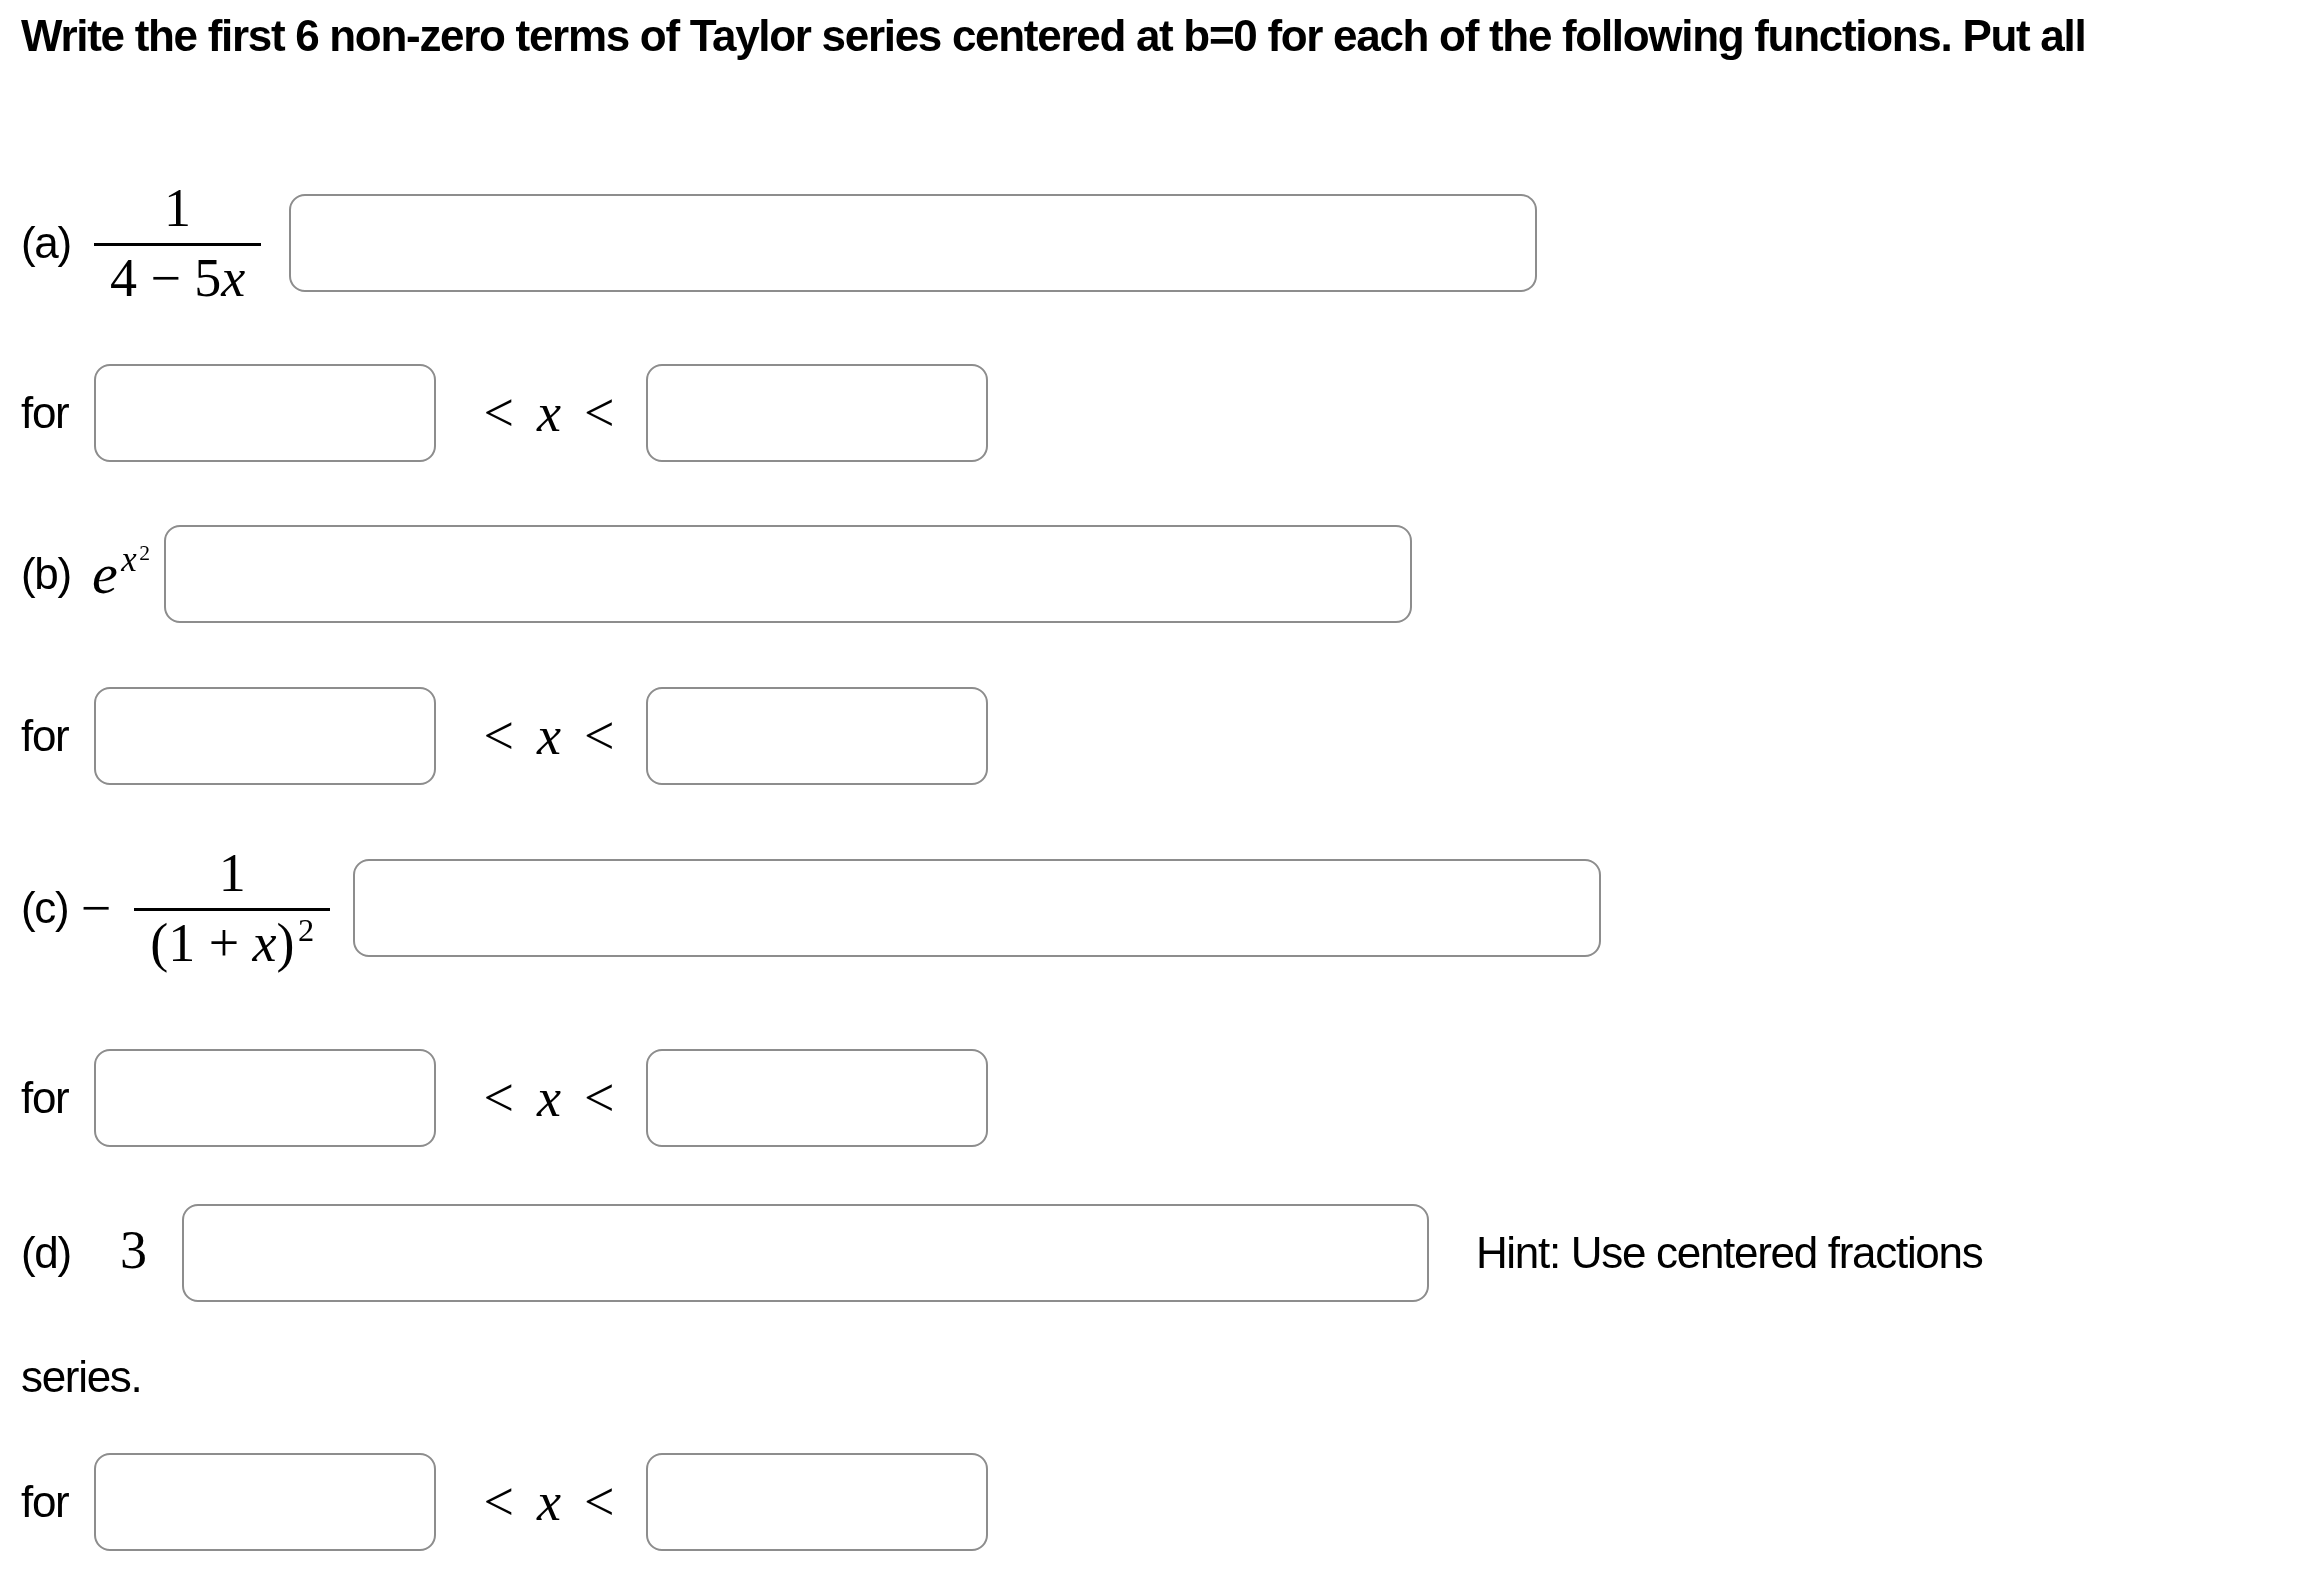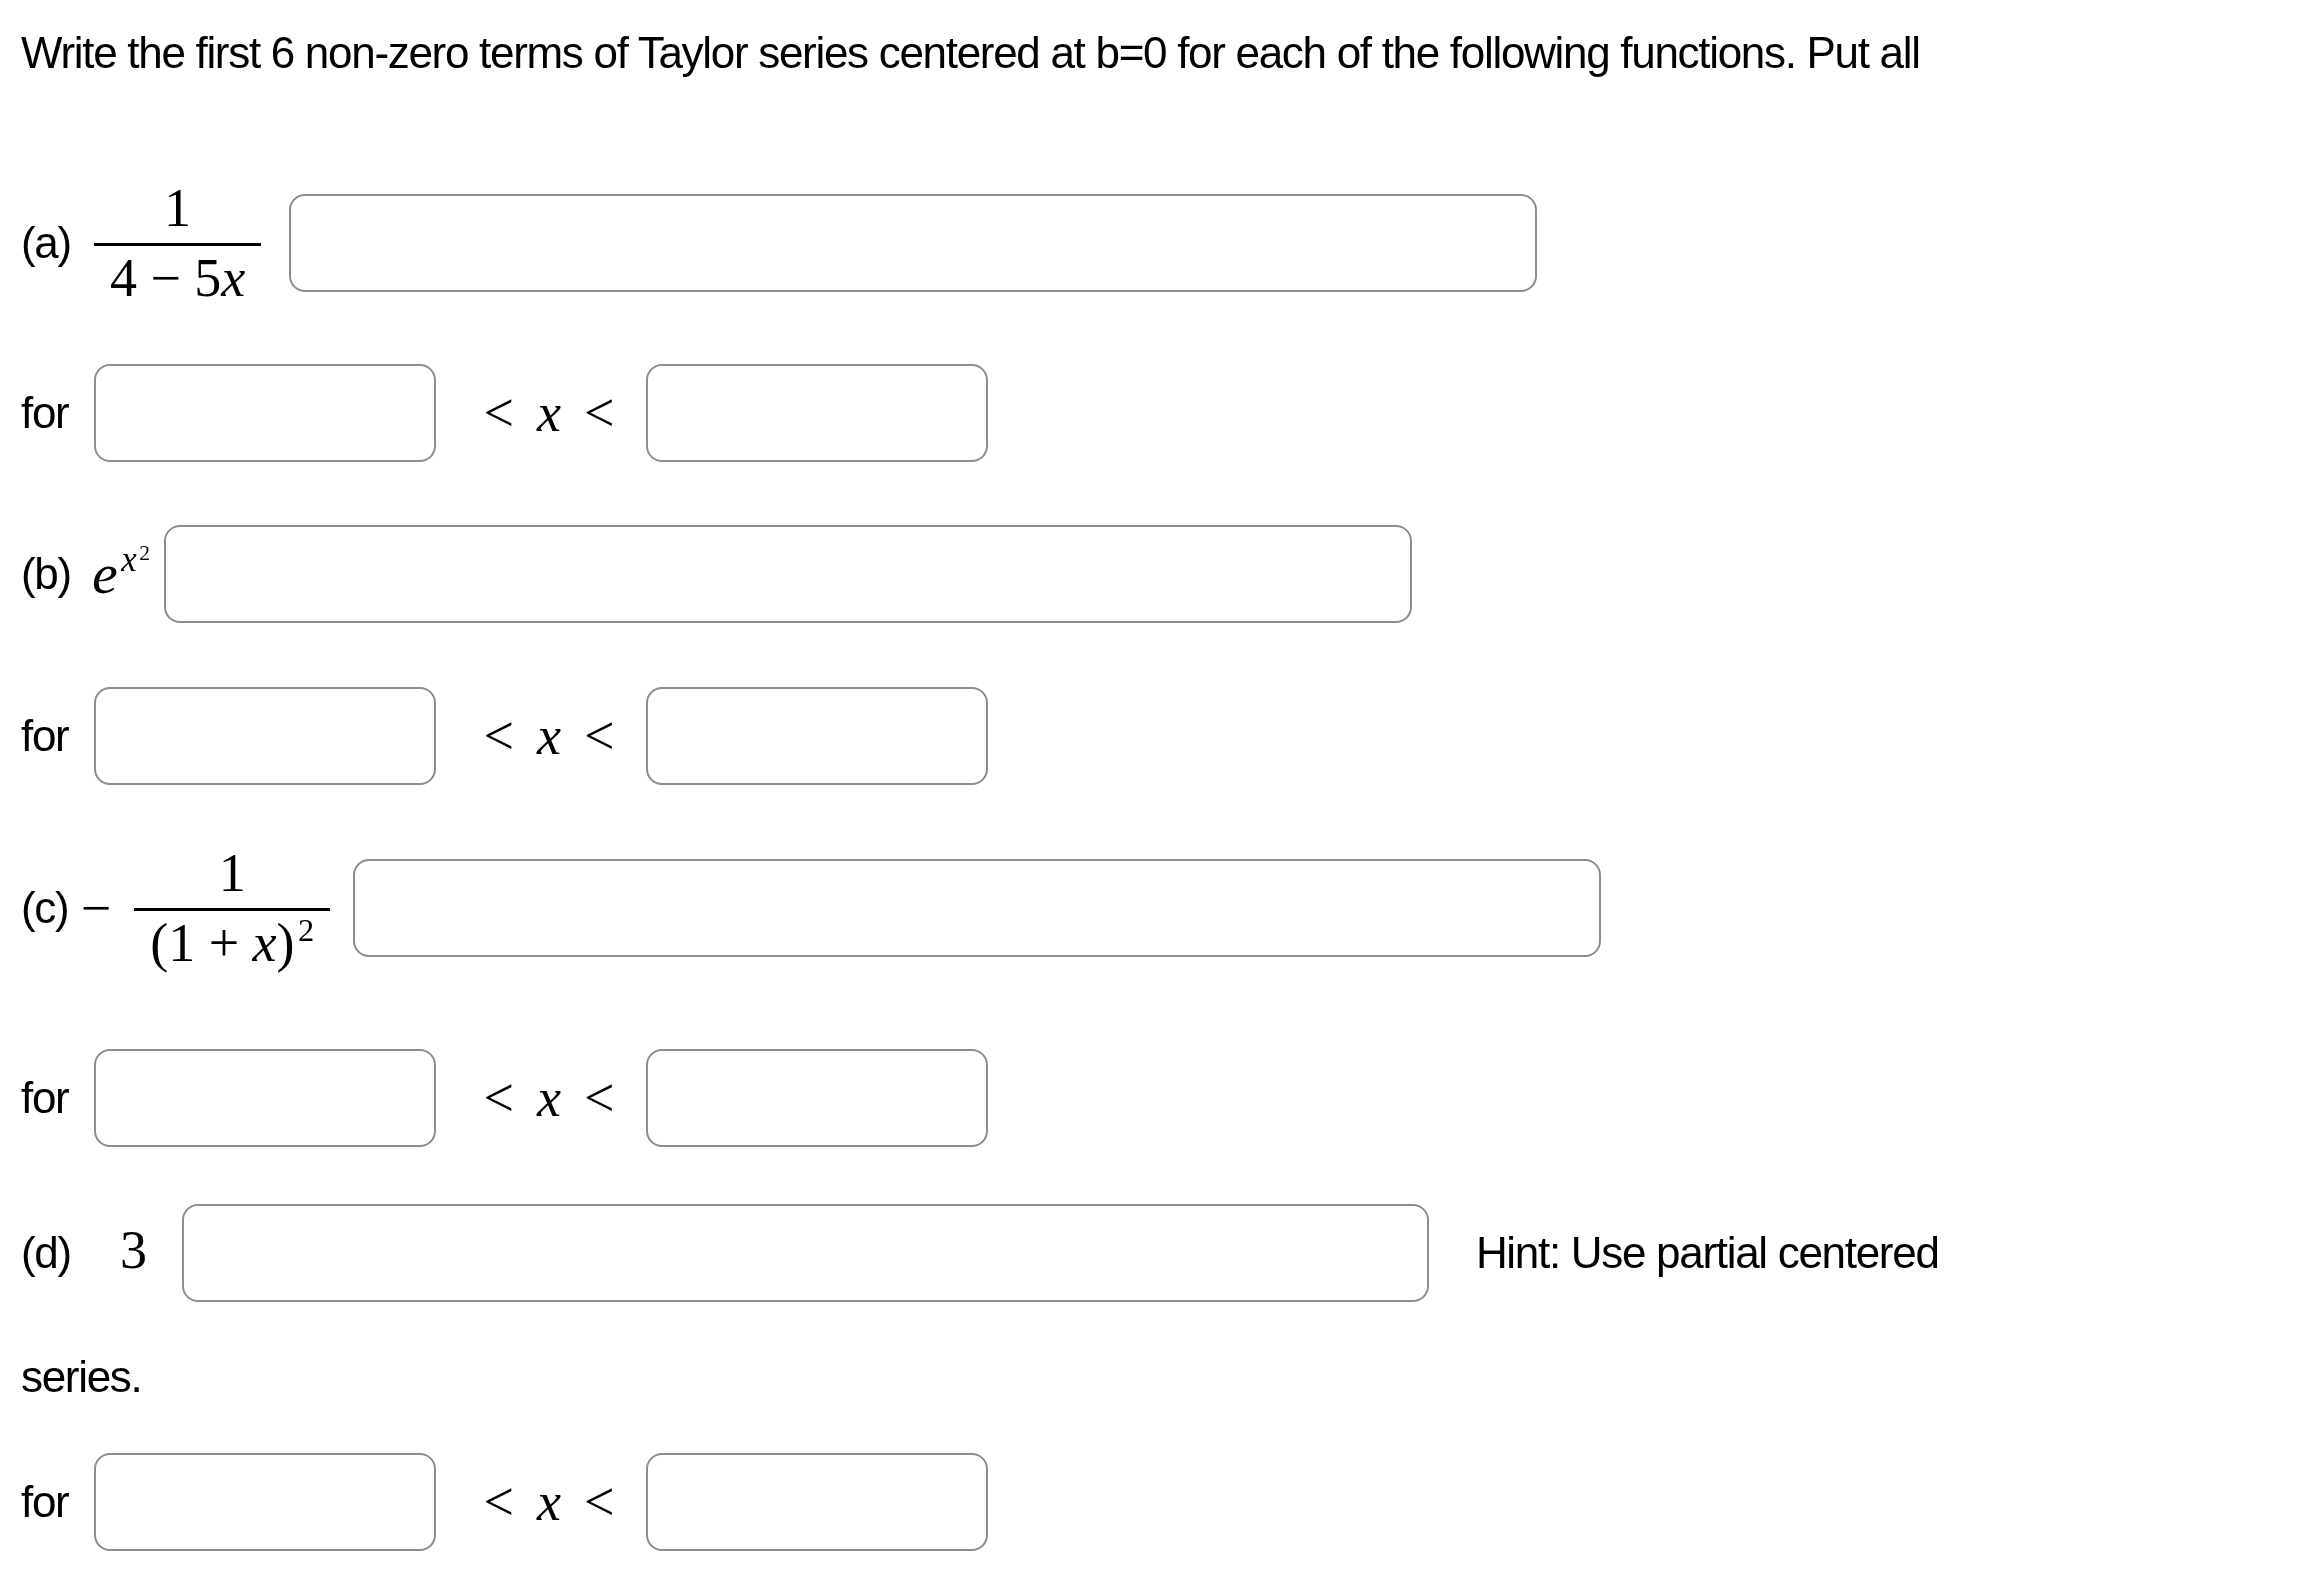--- a/index.html
+++ b/index.html
@@ -17,22 +17,23 @@
   }
   
   .ui-text {
     font-size: 44px;
     letter-spacing: -1.3px;
     line-height: 1.2;
     white-space: nowrap;
   }
   .title {
     position: absolute;
-    top: 23px;
+    top: 6px;
     left: 21px;
+    font-weight: bold;
   }
   .title .tline {
     font-size: 44px;
     letter-spacing: -1.3px;
     line-height: 59px;
     white-space: nowrap;
   }
   
   .row {
     position: absolute;
@@ -163,21 +164,21 @@
   </span>
   <input type="text" class="answer answer-small" style="margin-left: 32px;" value="">
 </div>
 
 <div class="row" style="top:1204px;">
   <span class="ui-text">(d)</span>
   <span class="math frac" style="margin-left:33px;">
     <span class="num">3</span>
   </span>
   <input type="text" class="answer answer-wide" style="margin-left: 19px; width: 1247px;" value="">
-  <span class="ui-text" style="margin-left:47px;">Hint: Use partial centered</span>
+  <span class="ui-text" style="margin-left:47px;">Hint: Use centered fractions</span>
 </div>
 
 <div class="row" style="top:1351px;">
   <span class="ui-text">series.</span>
 </div>
 
 <div class="row" style="top:1453px;">
   <span class="ui-text">for</span>
   <input type="text" class="answer answer-small" style="margin-left: 26px;" value="">
   <span class="ineq" style="margin-left:47px;">

